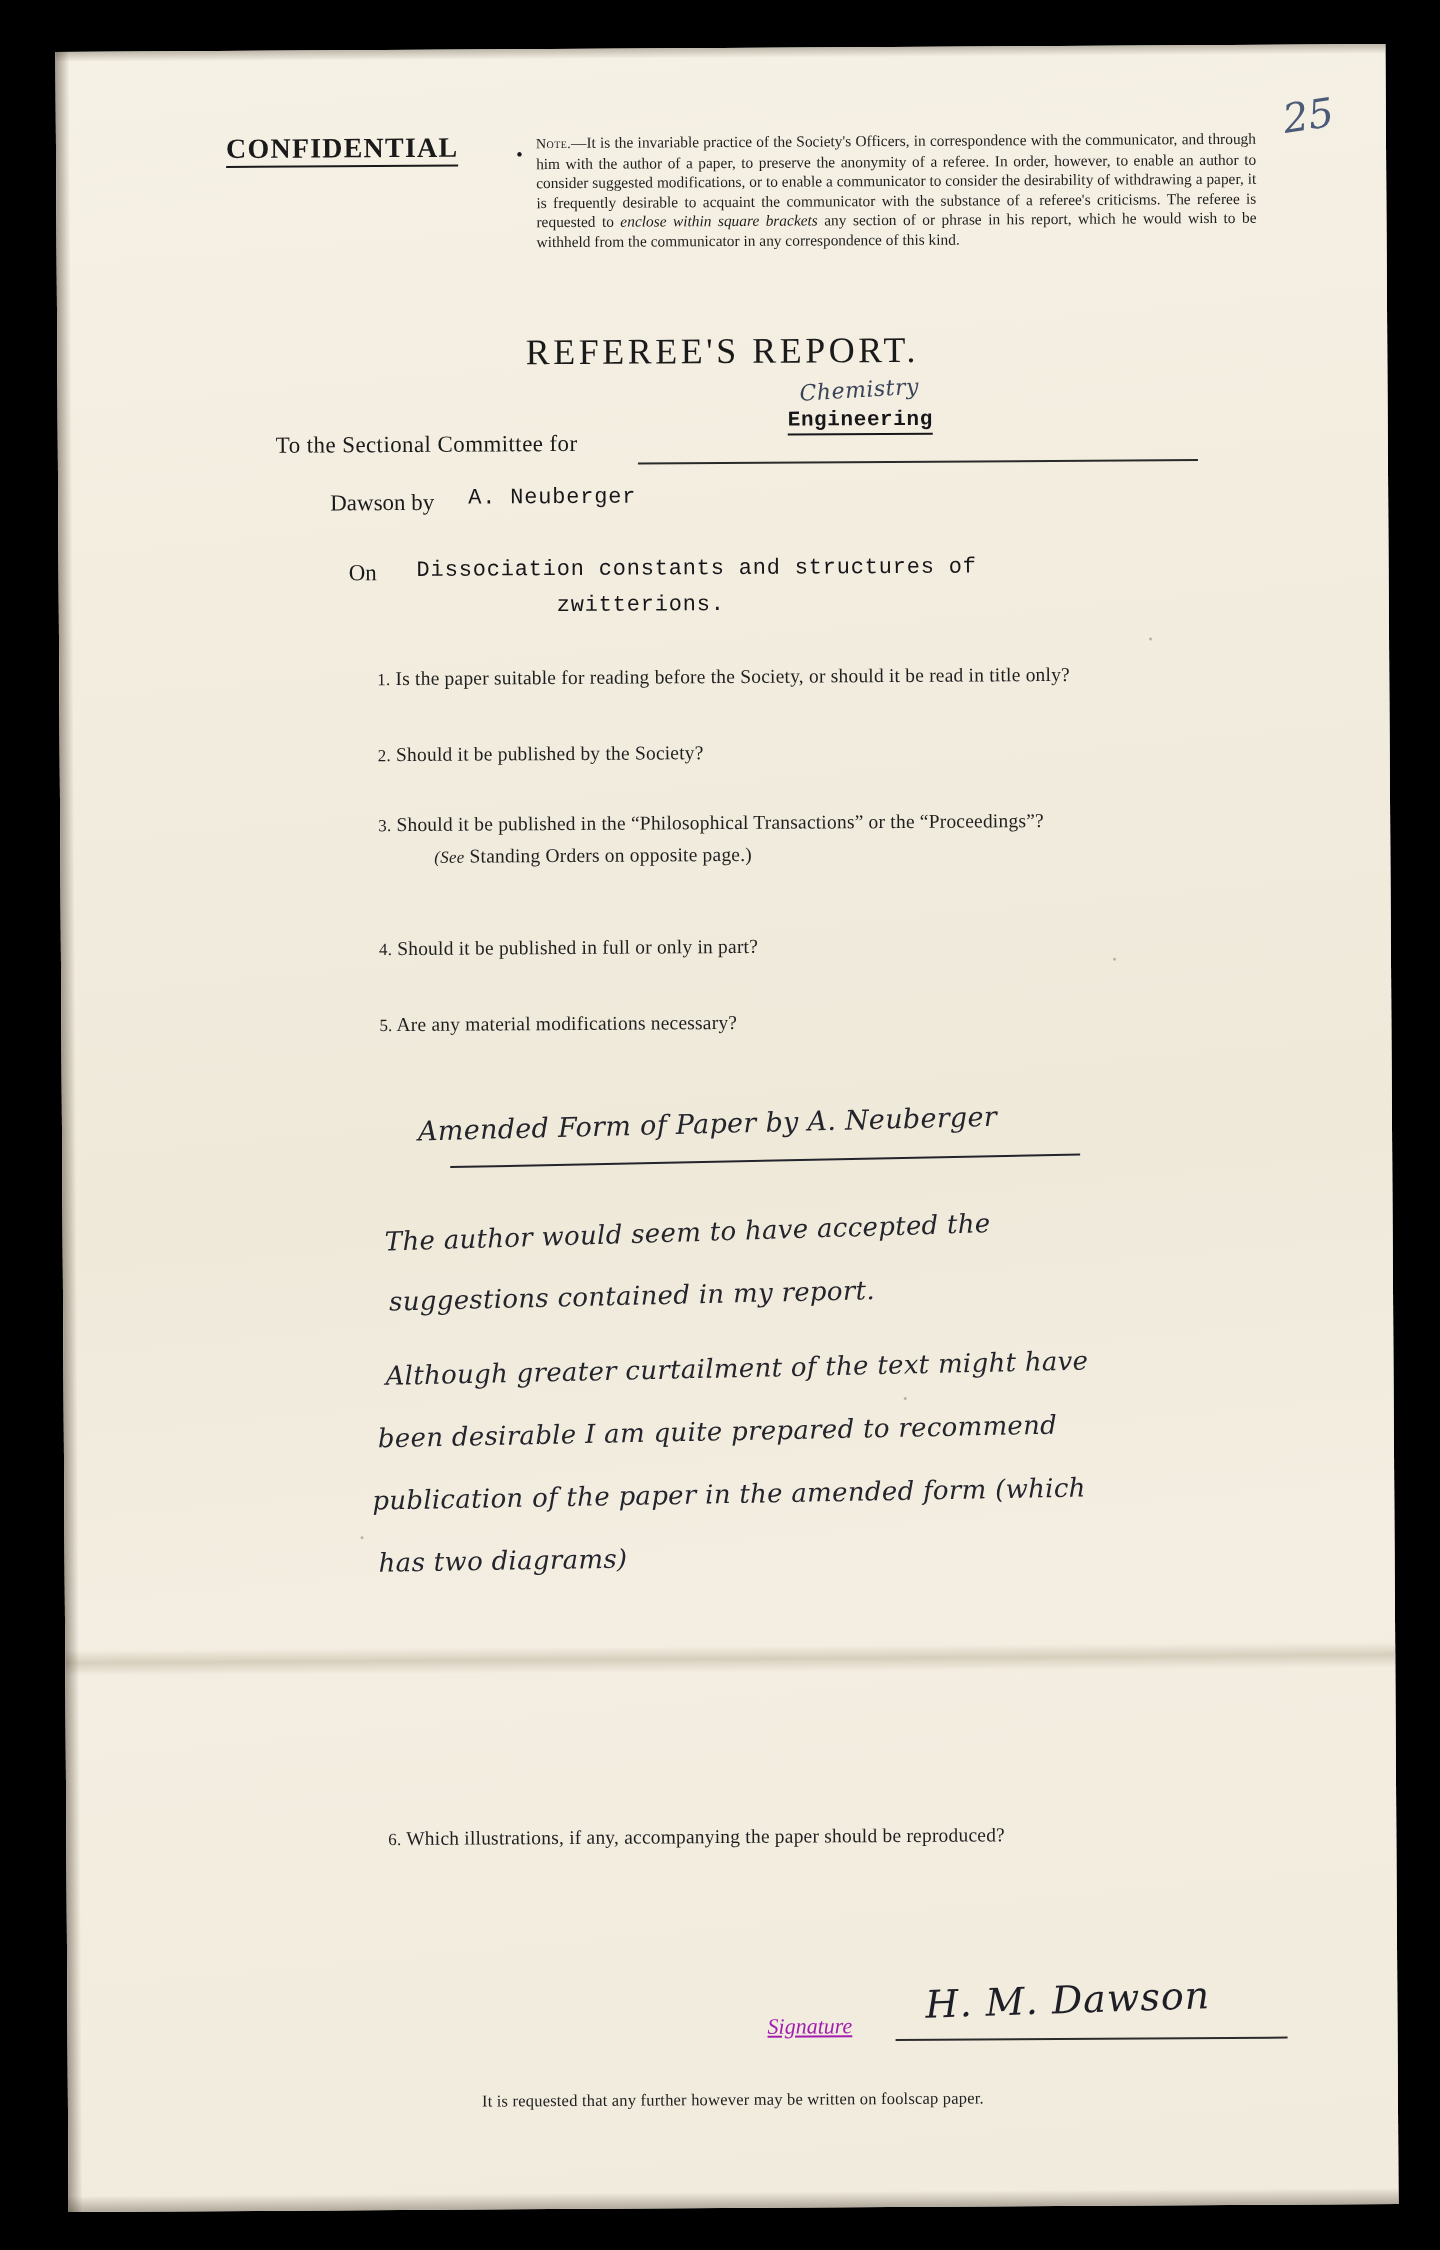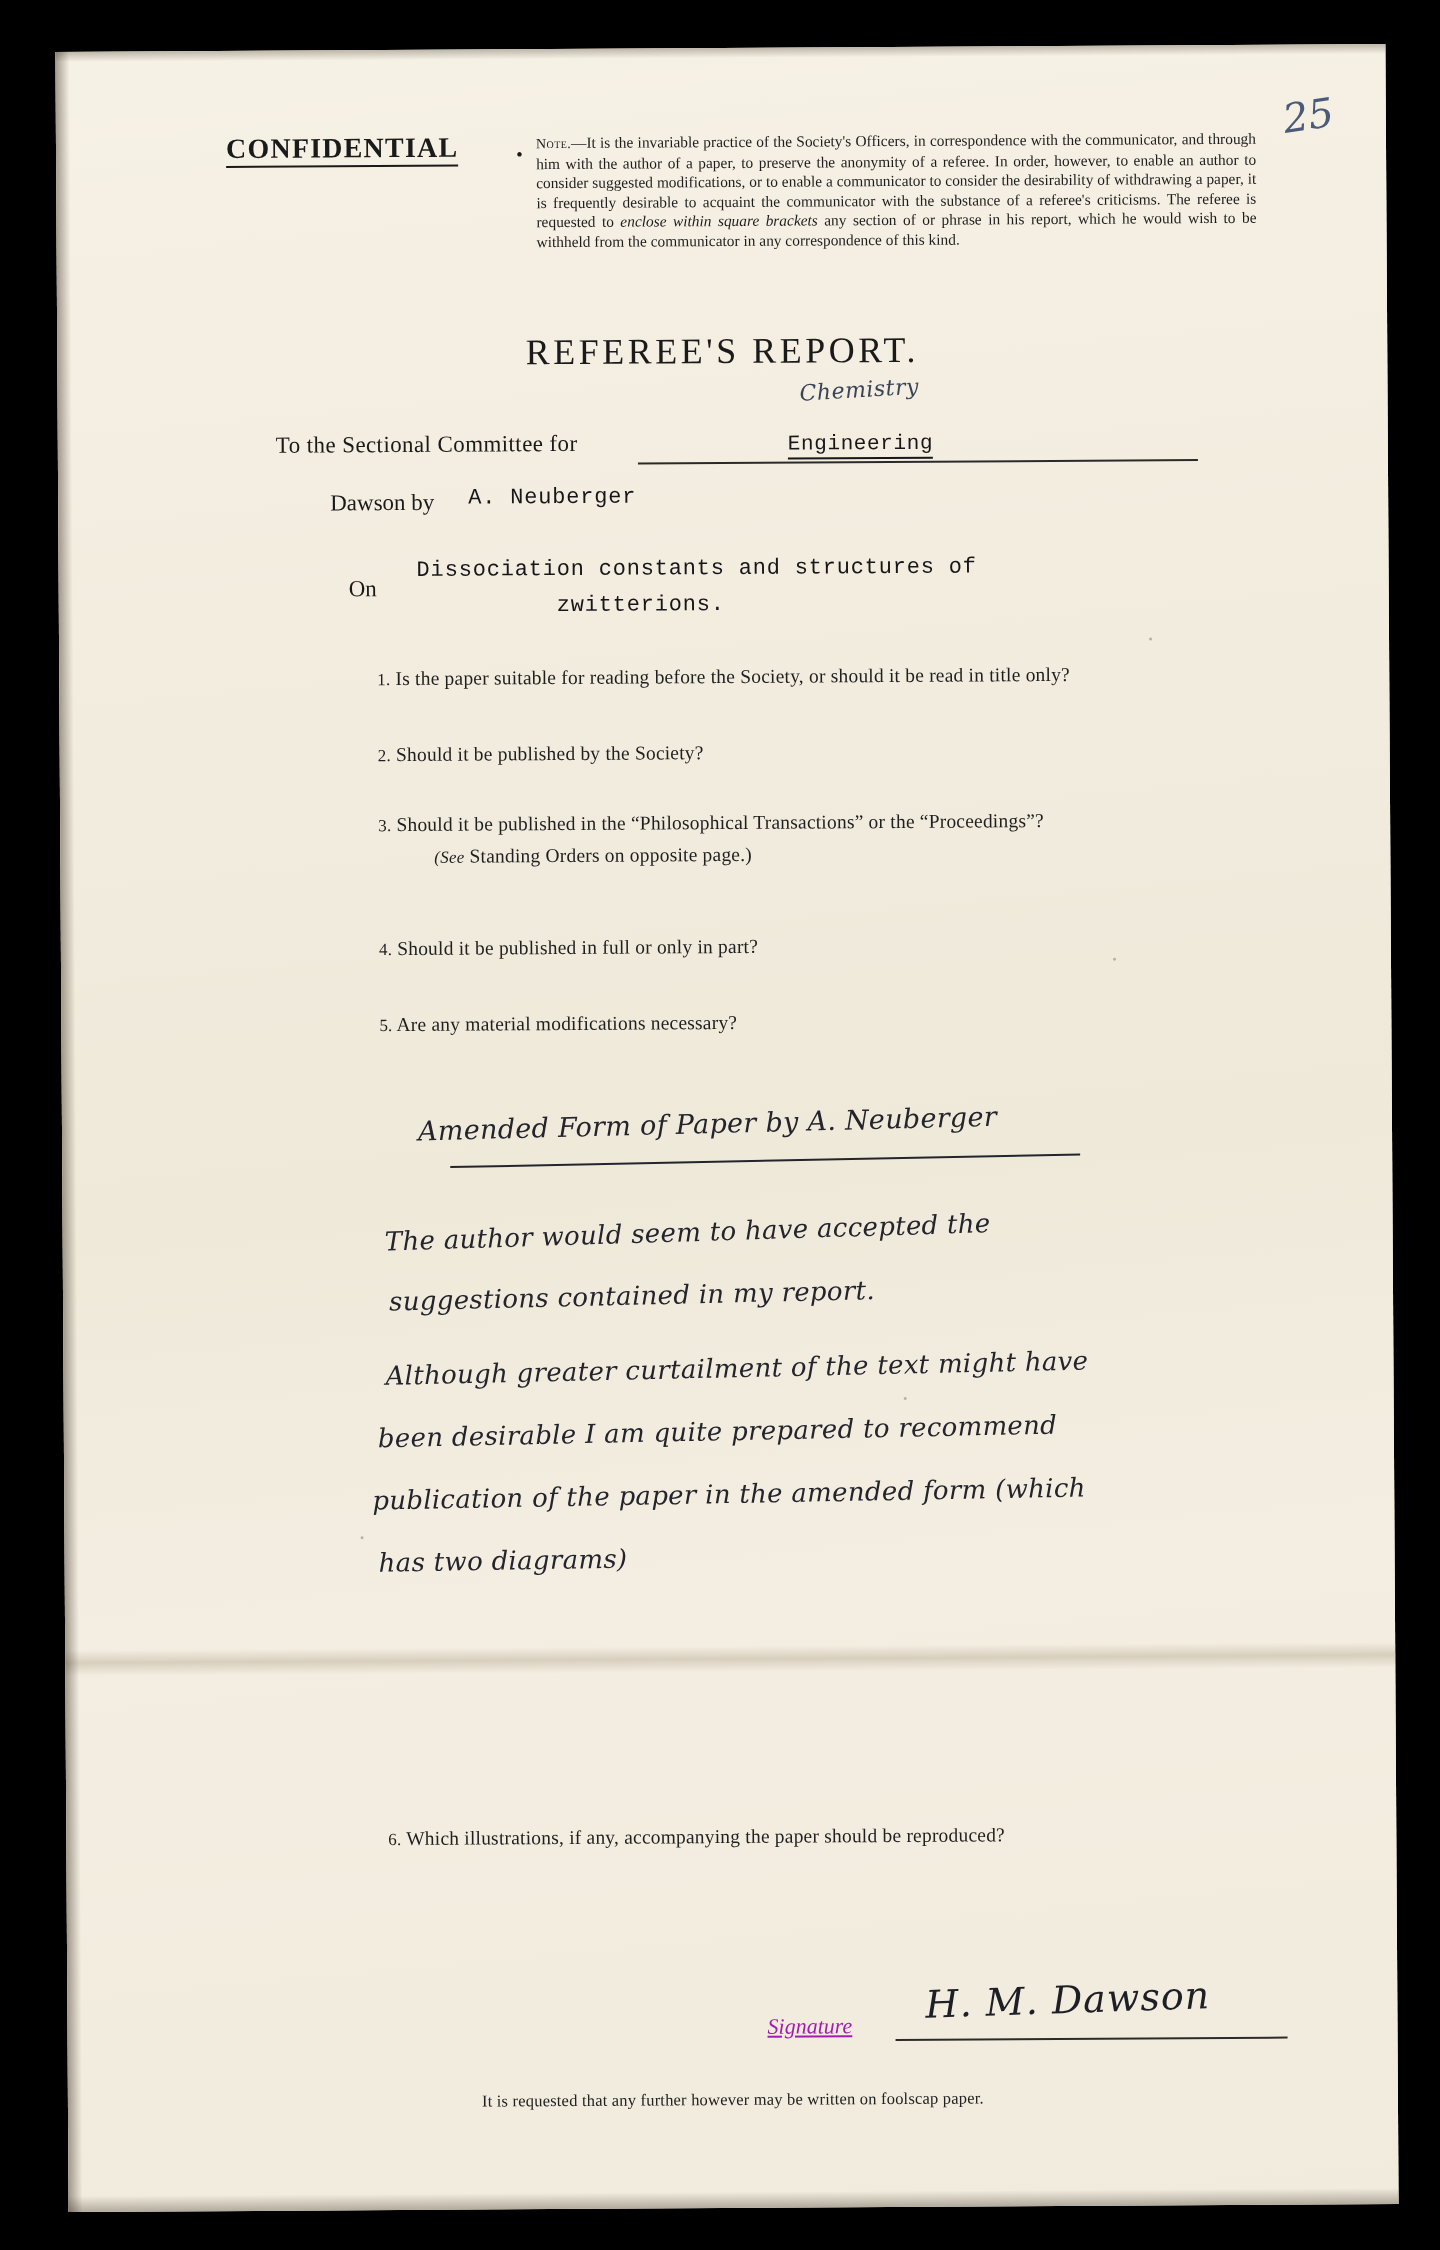--- a/index.html
+++ b/index.html
@@ -132,27 +132,28 @@
     position: absolute;
     left: 580px;
     top: 414px;
     width: 560px;
     height: 1.6px;
     background: #2a2a2a;
   }
   #committee-typed {
     position: absolute;
     left: 730px;
-    top: 385px;
+    top: 361px;
     font-family: "Liberation Mono", monospace;
     font-size: 21px;
     letter-spacing: 0.6px;
     color: #17171a;
     border-bottom: 2.5px solid #17171a;
     padding-bottom: 2px;
+    font-weight: bold;
   }
   #committee-hand {
     position: absolute;
     left: 742px;
     top: 330px;
     font-family: "DejaVu Serif", serif;
     font-style: italic;
     font-size: 22px;
     color: #3a4458;
     transform: rotate(-3deg);
@@ -172,21 +173,21 @@
     left: 410px;
     top: 436px;
     font-family: "Liberation Mono", monospace;
     font-size: 22px;
     letter-spacing: 0.8px;
     color: #17171a;
   }
   #on-label {
     position: absolute;
     left: 290px;
-    top: 526px;
+    top: 510px;
     font-size: 23px;
     color: #1a1a1a;
   }
   #on-value {
     position: absolute;
     left: 358px;
     top: 503px;
     width: 720px;
     font-family: "Liberation Mono", monospace;
     font-size: 22px;

